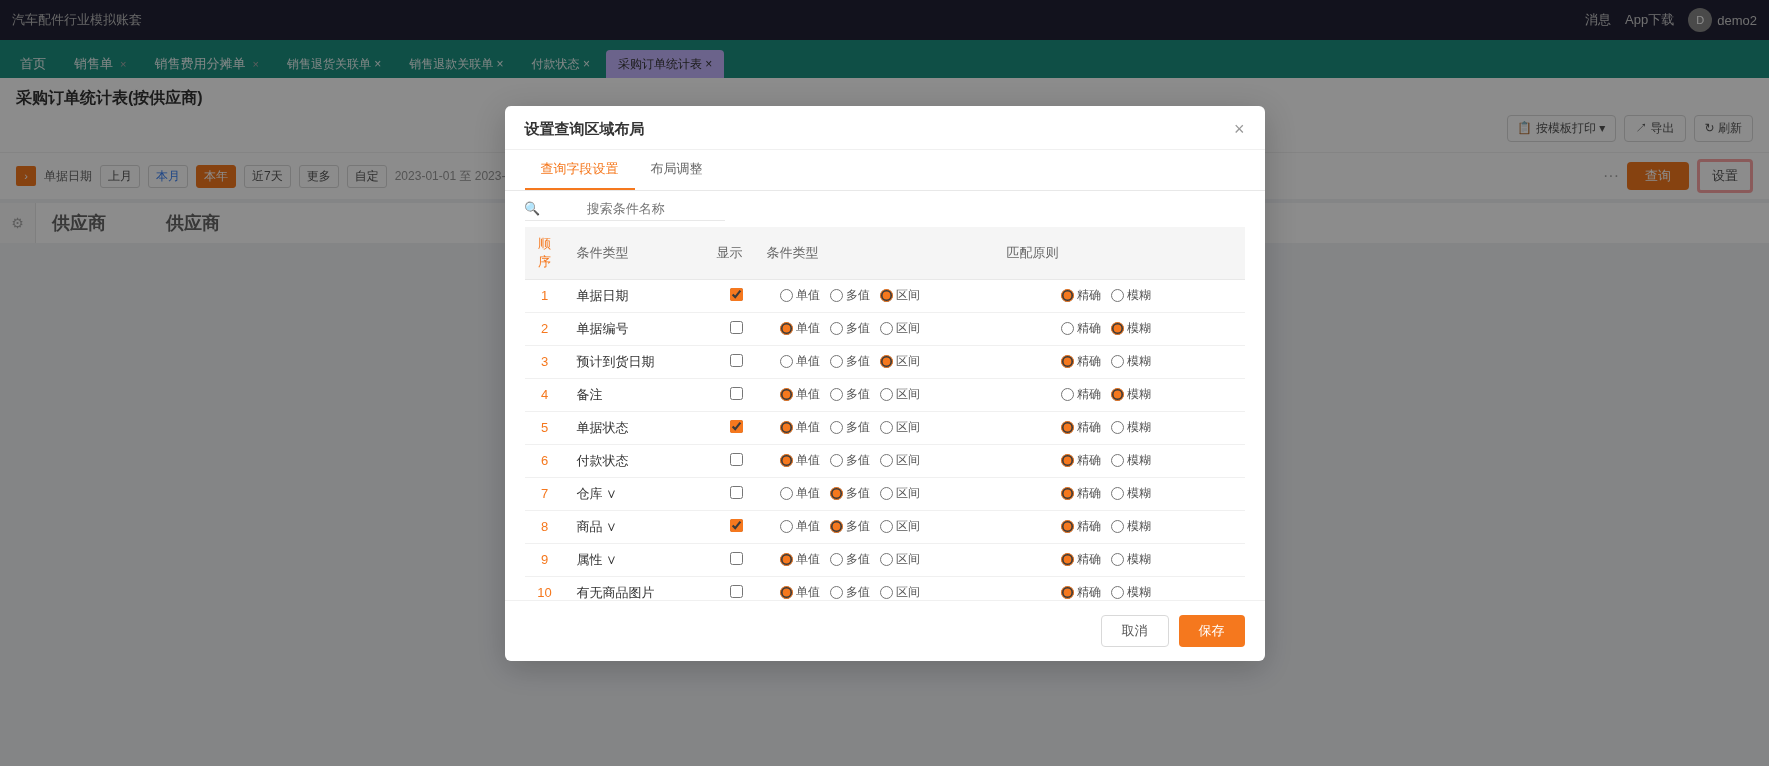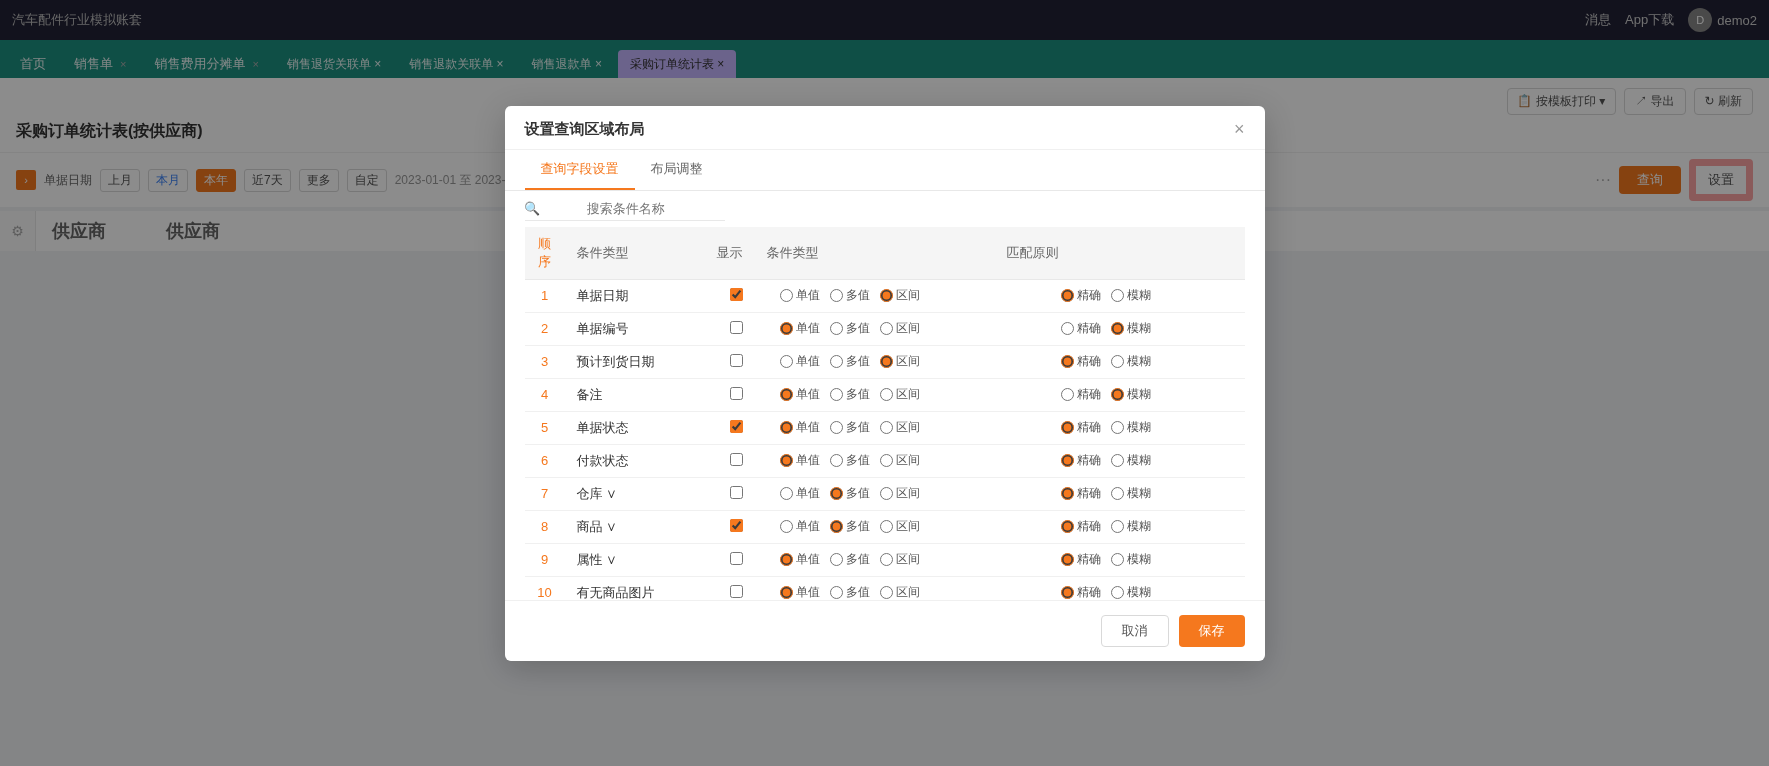--- a/index.html
+++ b/index.html
@@ -97,44 +97,44 @@
         <span>demo2</span>
       </span>
     </div>
   </div>
   <div class="bg-tabbar">
     <div class="bg-tab">首页</div>
     <div class="bg-tab">销售单 <span style="font-size:11px;color:#aaa;margin-left:3px;">×</span></div>
     <div class="bg-tab">销售费用分摊单 <span style="font-size:11px;color:#aaa;margin-left:3px;">×</span></div>
     <div class="bg-tab" style="font-size:12px;">销售退货关联单 ×</div>
     <div class="bg-tab" style="font-size:12px;">销售退款关联单 ×</div>
-    <div class="bg-tab" style="font-size:12px;">销售退款单 ×</div>
+    <div class="bg-tab" style="font-size:12px;">付款状态 ×</div>
     <div class="bg-tab active" style="font-size:12px;">采购订单统计表 ×</div>
   </div>
   <div style="background:#fff;padding:10px 16px 4px;">
+    <div style="font-size:16px;font-weight:bold;color:#333;margin-bottom:6px;">采购订单统计表(按供应商)</div>
     <div style="display:flex;align-items:center;justify-content:flex-end;gap:8px;padding-bottom:6px;">
       <button style="border:1px solid #d9d9d9;background:#fff;padding:4px 10px;border-radius:4px;cursor:pointer;font-size:12px;color:#555;">📋 按模板打印 ▾</button>
       <button style="border:1px solid #d9d9d9;background:#fff;padding:4px 10px;border-radius:4px;cursor:pointer;font-size:12px;color:#555;">↗ 导出</button>
       <button style="border:1px solid #d9d9d9;background:#fff;padding:4px 10px;border-radius:4px;cursor:pointer;font-size:12px;color:#555;">↻ 刷新</button>
     </div>
-    <div style="font-size:16px;font-weight:bold;color:#333;margin-bottom:6px;">采购订单统计表(按供应商)</div>
   </div>
   <div style="background:#fff;padding:6px 16px;display:flex;align-items:center;gap:8px;border-top:1px solid #f0f0f0;">
     <span style="background:#f5781e;color:#fff;width:20px;height:20px;border-radius:2px;display:inline-flex;align-items:center;justify-content:center;font-size:11px;">›</span>
     <span style="font-size:12px;color:#666;">单据日期</span>
     <button style="padding:2px 7px;border-radius:3px;font-size:12px;border:1px solid #d9d9d9;background:#fff;color:#555;cursor:pointer;">上月</button>
     <button style="padding:2px 7px;border-radius:3px;font-size:12px;border:1px solid #d9d9d9;background:#fff;color:#3b82f6;cursor:pointer;">本月</button>
     <button style="padding:2px 7px;border-radius:3px;font-size:12px;border:1px solid #f5781e;background:#f5781e;color:#fff;cursor:pointer;">本年</button>
     <button style="padding:2px 7px;border-radius:3px;font-size:12px;border:1px solid #d9d9d9;background:#fff;color:#555;cursor:pointer;">近7天</button>
     <button style="padding:2px 7px;border-radius:3px;font-size:12px;border:1px solid #d9d9d9;background:#fff;color:#555;cursor:pointer;">更多</button>
     <button style="padding:2px 7px;border-radius:3px;font-size:12px;border:1px solid #d9d9d9;background:#fff;color:#555;cursor:pointer;">自定</button>
     <span style="font-size:12px;color:#999;">2023-01-01 至 2023-12-31</span>
     <span style="margin-left:auto;color:#aaa;font-size:16px;">···</span>
     <button style="background:#f5781e;color:#fff;border:none;padding:5px 18px;border-radius:4px;cursor:pointer;font-size:13px;">查询</button>
-    <button style="border:7px solid #fca5a5;background:#fff;padding:5px 12px;border-radius:4px;cursor:pointer;font-size:13px;color:#555;">设置</button>
+    <button style="border:3px solid #fca5a5;background:#fff;padding:5px 12px;border-radius:4px;cursor:pointer;font-size:13px;color:#555;">设置</button>
   </div>
   <div style="background:#fff;margin-top:4px;display:flex;align-items:stretch;">
     <div style="width:36px;background:#fafafa;border-right:1px solid #e8e8e8;display:flex;align-items:center;justify-content:center;padding:8px 0;">
       <span style="color:#aaa;font-size:14px;">⚙</span>
     </div>
     <div style="padding:8px 16px;font-size:18px;color:#666;display:flex;gap:60px;font-weight:bold;">
       <span>供应商</span>
       <span>供应商</span>
     </div>
   </div>

